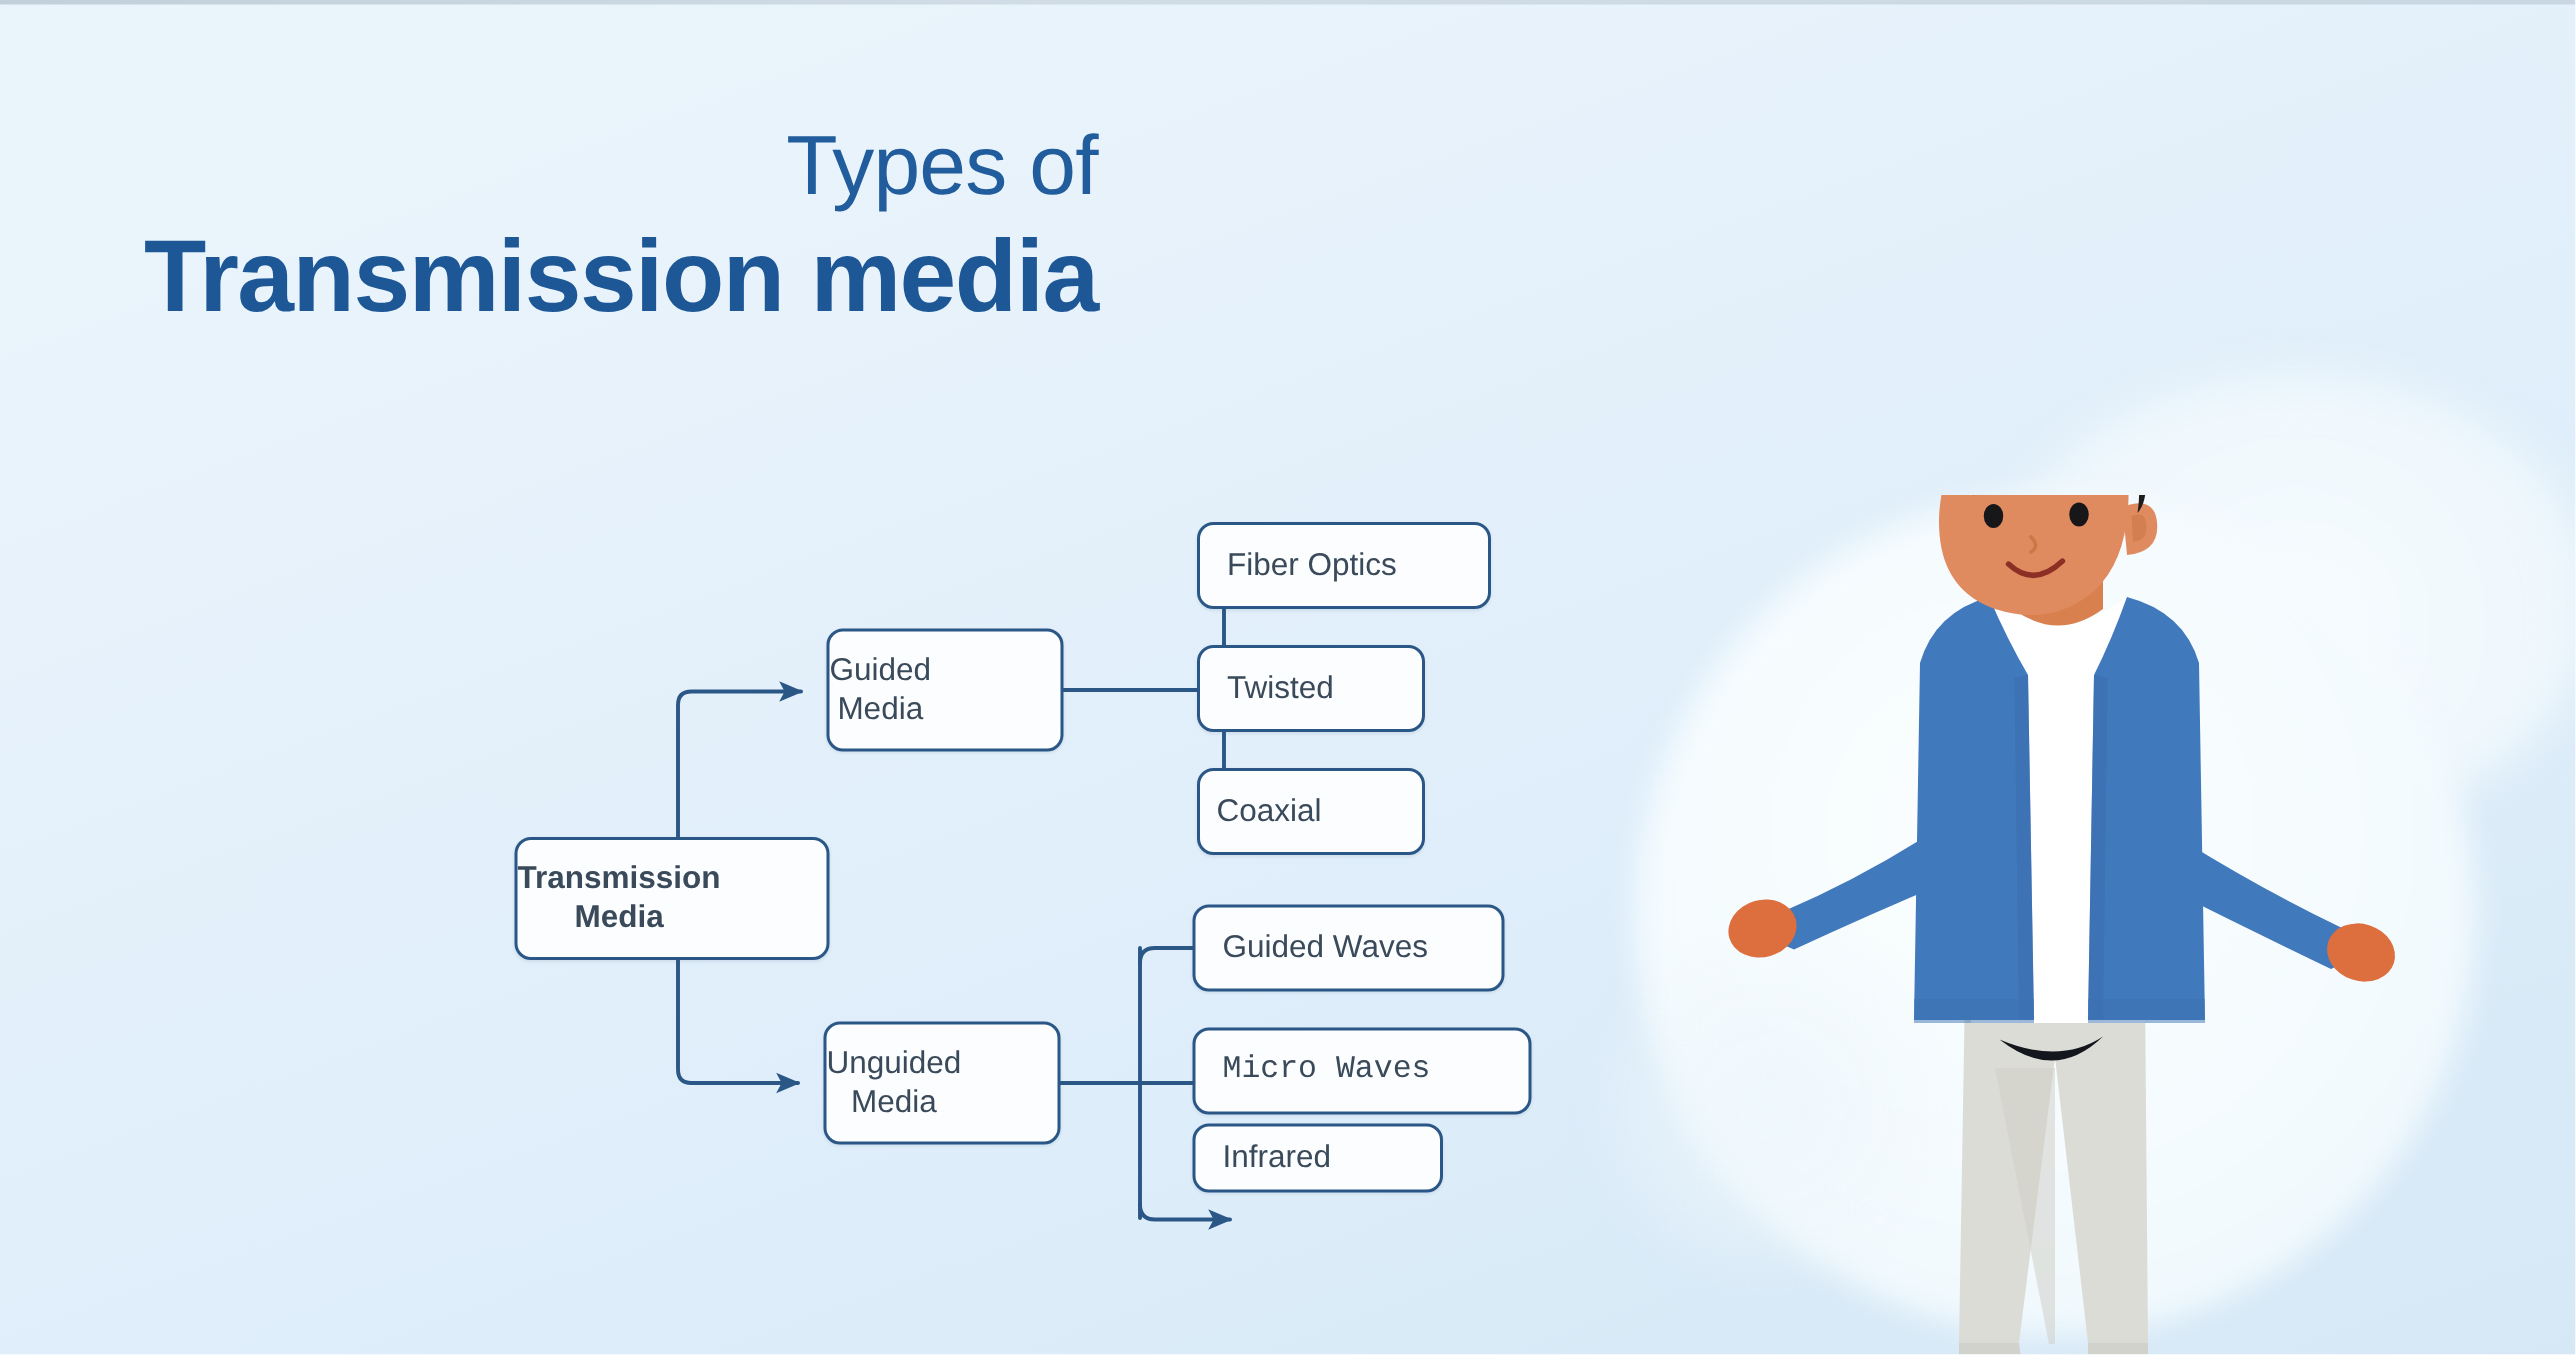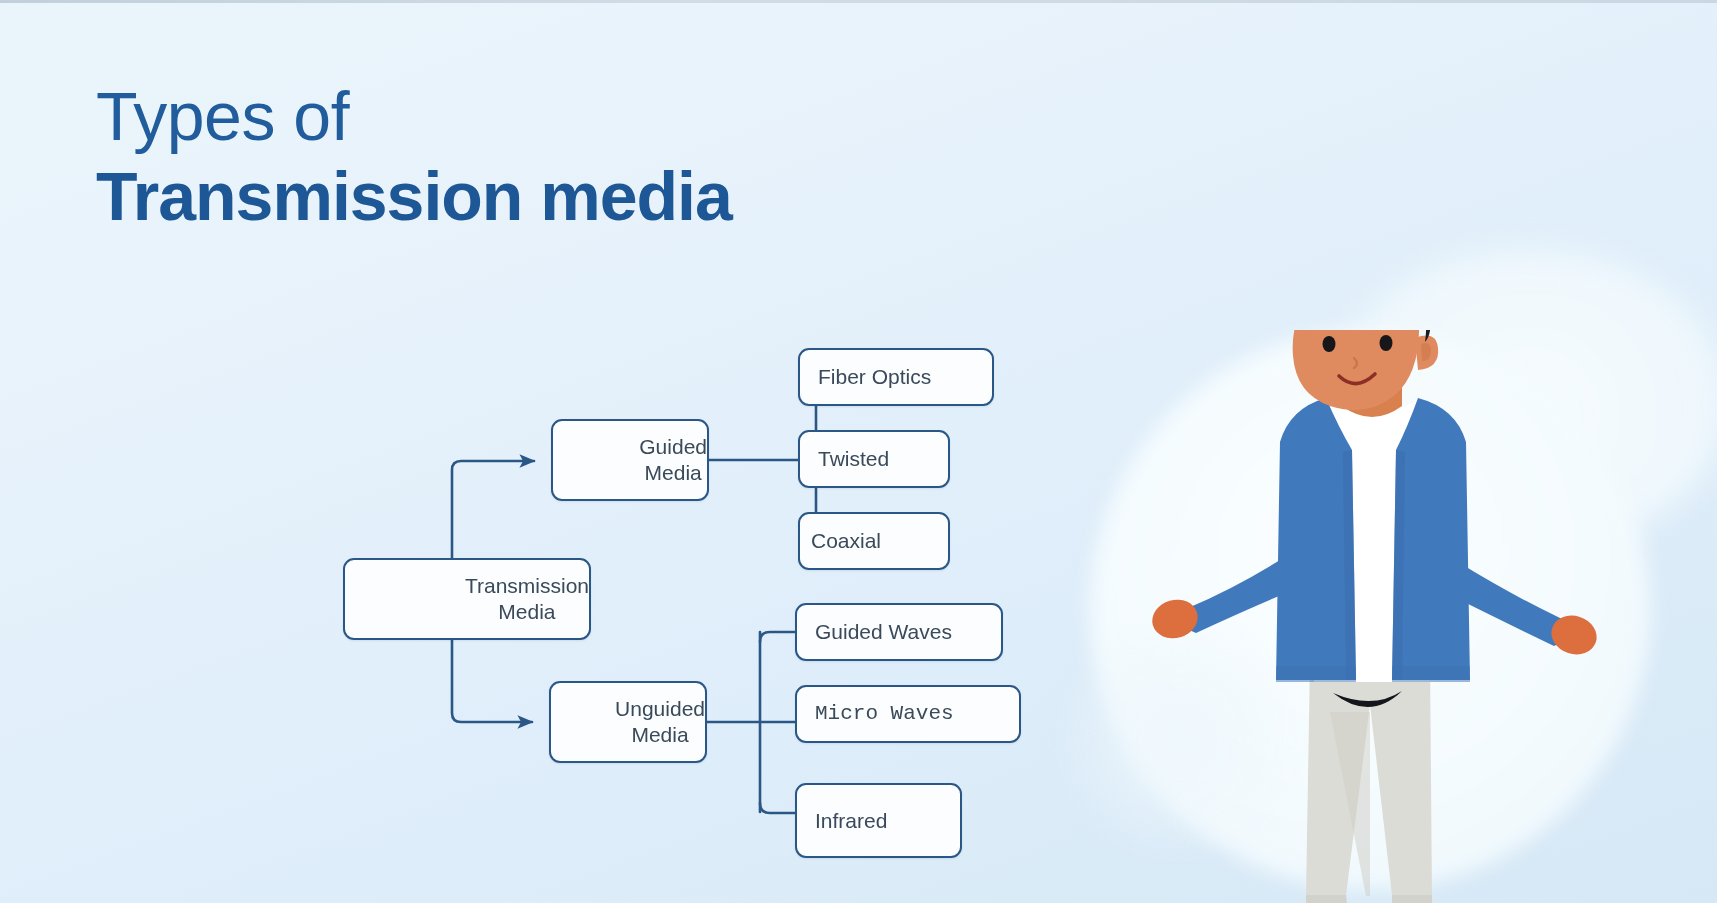--- a/index.html
+++ b/index.html
@@ -50,25 +50,26 @@
 
   
   #title-block {
     position: absolute;
     left: 96px;
     top: 82px;
     line-height: 1.0;
     user-select: none;
   }
   #title-line1 {
-    font-size: 68px;
+    font-size: 56px;
     font-weight: 400;
     color: #215c9c;
     letter-spacing: -0.5px;
     display: block;
+    text-align: right;
   }
   #title-line2 {
     font-size: 68px;
     font-weight: 700;
     color: #1d5796;
     letter-spacing: -1px;
     display: block;
     margin-top: 12px;
   }
 
@@ -85,21 +86,21 @@
     background: #fbfdfe;
     border: 2px solid #2b5787;
     border-radius: 11px;
     color: #3a4a5a;
     font-size: 21px;
     display: flex;
     align-items: center;
     line-height: 1.22;
     box-shadow: 0 1px 2px rgba(40,70,110,.10);
   }
-  .node.center { justify-content: flex-end; text-align: center; }
+  .node.center { justify-content: flex-start; text-align: center; }
   .node.left   { justify-content: flex-start; padding-left: 18px; text-align: left; }
 </style>
 </head>
 <body>
 
 <div id="stage">
 
   <div id="top-edge"></div>
 
   <div class="blob" id="blob-upper"></div>
@@ -137,21 +138,21 @@
       <path d="M 760,632 L 760,812"></path>
 
       <path d="M 760,642 Q 760,632 770,632 L 820,632" marker-end="url(#arrowhead)"></path>
 
       <path d="M 760,722 L 820,722" marker-end="url(#arrowhead)"></path>
 
       <path d="M 760,803 Q 760,813 770,813 L 820,813" marker-end="url(#arrowhead)"></path>
     </g>
   </svg>
 
-  <div class="node center" style="left:343px; top:558px; width:248px; height:82px;">
+  <div class="node center" style="left:343px; top:558px; width:210px; height:82px;font-weight:bold;">
     <span>
       <span>Transmission</span><br>
       <span>Media</span>
     </span>
   </div>
 
   <div class="node center" style="left:551px; top:419px; width:158px; height:82px;">
     <span>
       <span>Guided</span><br>
       <span>Media</span>
@@ -178,21 +179,21 @@
   </div>
 
   <div class="node left" style="left:795px; top:603px; width:208px; height:58px;">
     <span>Guided Waves</span>
   </div>
 
   <div class="node left" style="left:795px; top:685px; width:226px; height:58px;font-family:Liberation Mono, monospace;">
     <span>Micro Waves</span>
   </div>
 
-  <div class="node left" style="left:795px; top:783px; width:167px; height:75px;">
+  <div class="node left" style="left:795px; top:749px; width:167px; height:46px;">
     <span>Infrared</span>
   </div>
 
   <svg style="position:absolute; left:1130px; top:330px; width:560px; height:573px;" viewBox="0 0 560 573" xmlns="http://www.w3.org/2000/svg">
 
     <g>
       <path d="M180,330 L176,565 L216,565 L240,375 L262,565 L302,565 L300,330 Z" fill="#dcdcd6"></path>
       <path d="M176,565 L216,565 L217,573 L176,573 Z" fill="#d2d2cc"></path>
       <path d="M262,565 L302,565 L302,573 L262,573 Z" fill="#d2d2cc"></path>
 

